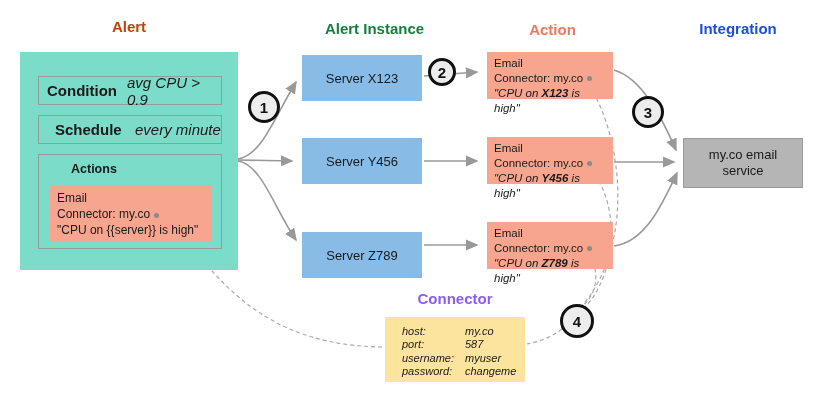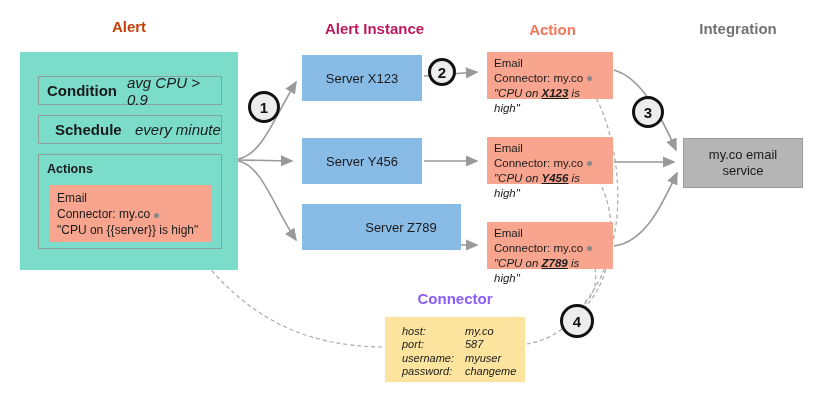--- a/index.html
+++ b/index.html
@@ -1,47 +1,47 @@
 <!DOCTYPE html>
 <html><head>
 <meta charset="utf-8">
 <style>
   html,body{margin:0;padding:0;background:#fff;}
   .canvas{position:relative;width:820px;height:403px;background:#fff;overflow:hidden;
           font-family:"Liberation Sans",sans-serif;color:#1a1a1a;}
   .wires{position:absolute;left:0;top:0;z-index:0;}
   .col-title{position:absolute;font-size:15px;font-weight:bold;text-align:center;z-index:2;}
   #t-alert{left:20px;top:18px;width:218px;color:#c2410c;}
-  #t-instance{left:302px;top:20px;width:145px;color:#be185d;}
+  #t-instance{left:302px;top:20px;width:145px;color:#15803d;}
   #t-action{left:490px;top:21px;width:125px;color:#f4775c;}
-  #t-integration{left:678px;top:20px;width:120px;color:#737373;}
+  #t-integration{left:678px;top:20px;width:120px;color:#1d4ed8;}
   #t-connector{left:385px;top:290px;width:140px;color:#8b5cf6;}
 
   .alert-panel{position:absolute;left:20px;top:52px;width:218px;height:218px;background:#7bdcca;z-index:1;}
-  .inner-box{position:absolute;border:1px solid #8d9e9b;box-sizing:border-box;}
+  .inner-box{position:absolute;border:1px solid #8d9e9b;box-sizing:border-box;padding-left:24px;}
   .kv-row{display:flex;align-items:center;padding-left:8px;font-size:15px;}
   .kv-row .k{font-weight:bold;width:80px;flex:none;}
   .kv-row .v{font-style:italic;}
   #box-condition{left:18px;top:24px;width:184px;height:29px;}
   #box-schedule{left:18px;top:63px;width:184px;height:29px;padding-left:16px;}
   #box-actions{left:18px;top:102px;width:184px;height:95px;font-size:12.5px;}
   #box-actions .hdr{font-weight:bold;padding:7px 0 0 8px;}
   .email-card{position:absolute;background:#f8a58f;font-size:12px;line-height:1.35;padding:5px 8px;box-sizing:border-box;}
   #alert-email{left:10px;top:30px;width:163px;height:57px;}
   .dot{display:inline-block;width:5px;height:5px;border-radius:50%;background:#8a8a8a;margin-left:4px;vertical-align:middle;}
 
   .server-box{position:absolute;left:302px;width:120px;height:46px;background:#88bce7;z-index:1;
               display:flex;align-items:center;justify-content:center;font-size:13px;}
-  #srv-0{top:55px;} #srv-1{top:138px;} #srv-2{top:204px;padding-left:39px;}
+  #srv-0{top:55px;} #srv-1{top:138px;} #srv-2{top:232px;}
 
   .action-card{position:absolute;left:487px;width:126px;height:47px;background:#f8a58f;z-index:1;
                font-size:11.5px;line-height:1.3;padding:4px 7px;box-sizing:border-box;}
   #act-0{top:52px;} #act-1{top:137px;} #act-2{top:222px;}
   .quote{font-style:italic;}
-  .quote .srv{font-weight:bold;text-decoration:underline;}
+  .quote .srv{font-weight:bold;}
 
   .integration-box{position:absolute;left:683px;top:138px;width:120px;height:50px;background:#b5b5b5;
                    border:1px solid #9b9b9b;box-sizing:border-box;z-index:1;
                    display:flex;align-items:center;justify-content:center;text-align:center;
                    font-size:13px;line-height:1.25;padding:0 12px;}
 
   .connector-box{position:absolute;left:385px;top:317px;width:140px;height:65px;background:#fce39e;z-index:1;
                  font-size:11px;font-style:italic;padding:8px 0 0 17px;box-sizing:border-box;line-height:1.22;}
   .c-row{display:flex;}
   .c-row .cl{width:63px;flex:none;}

